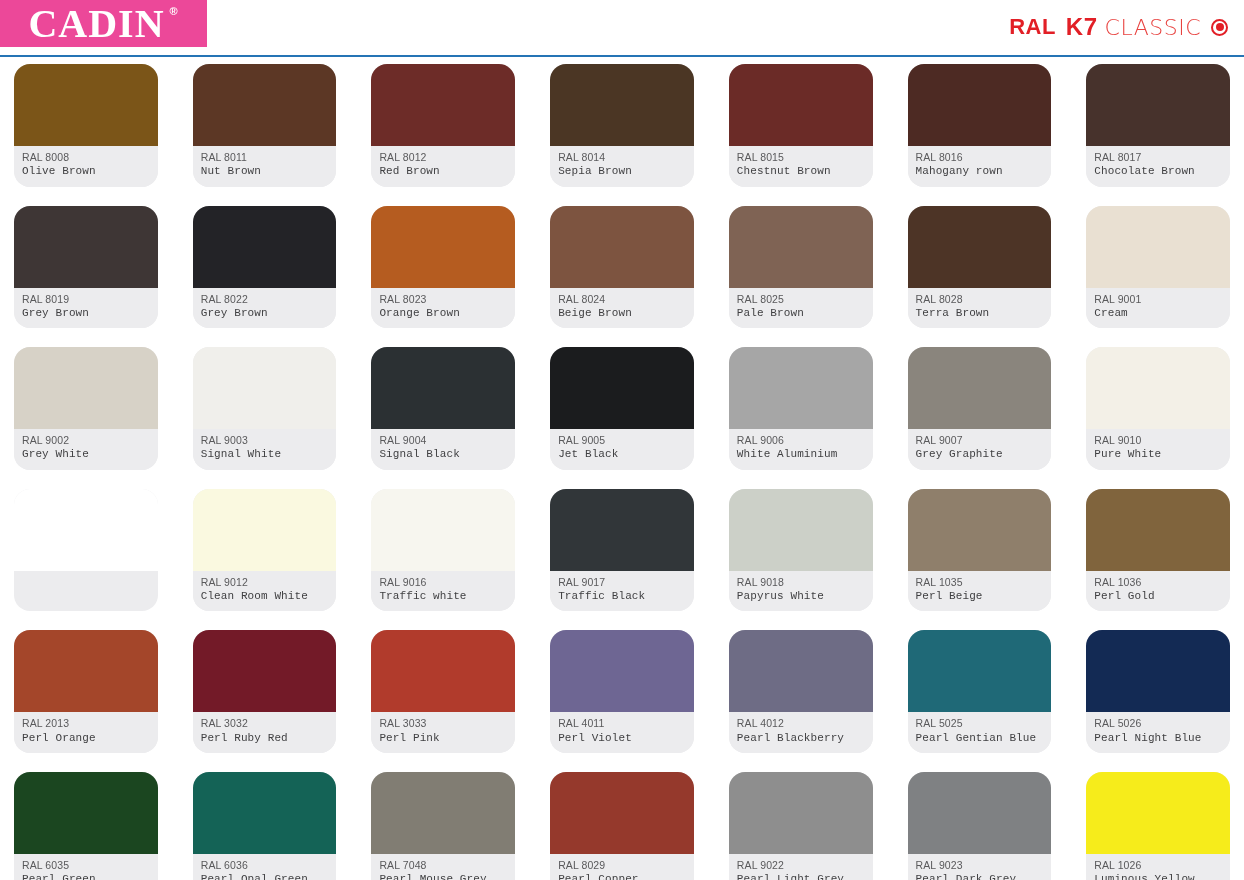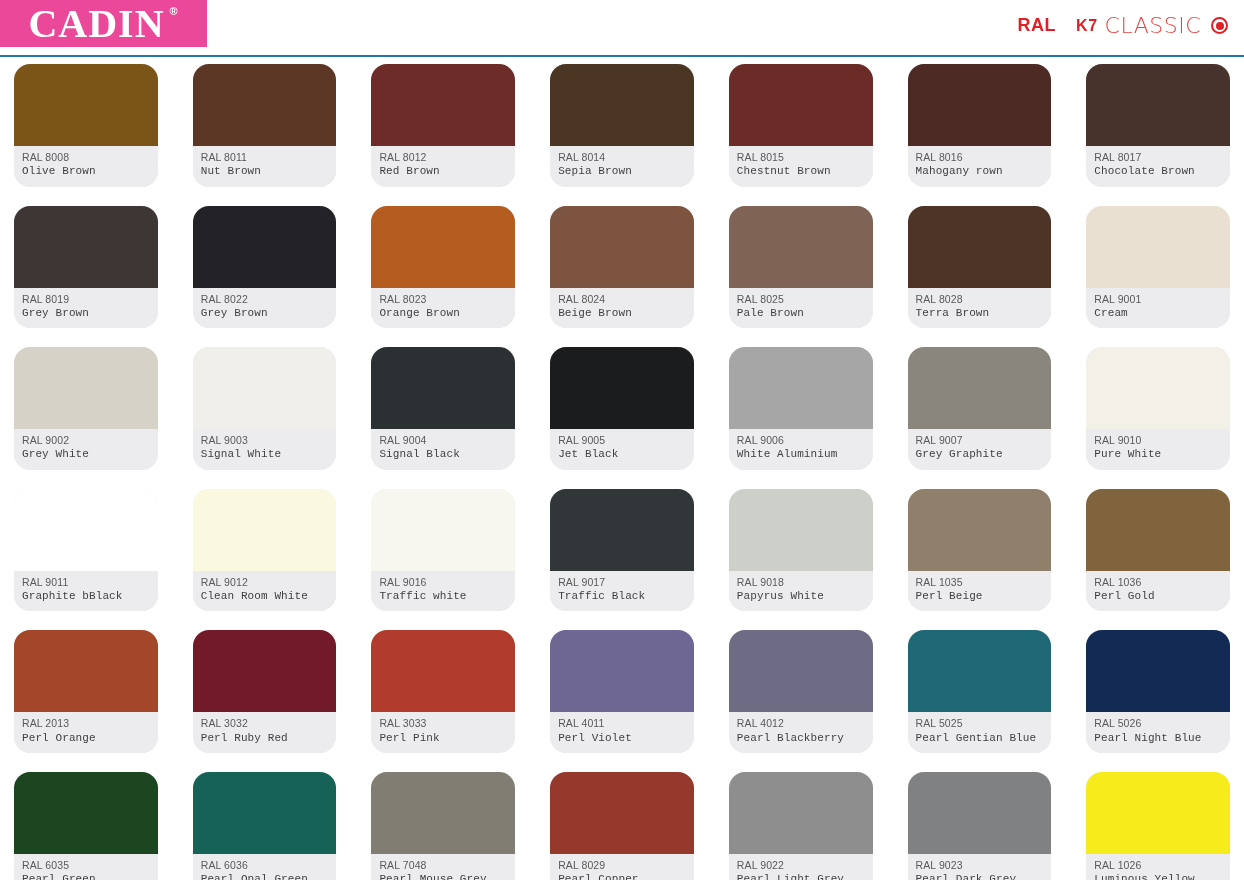--- a/index.html
+++ b/index.html
@@ -57,31 +57,31 @@
   .header-right {
     position: absolute;
     right: 16px;
     top: 13px;
     display: flex;
     align-items: center;
     gap: 7px;
     white-space: nowrap;
   }
   .ral-bold {
-    font-size: 18px;
+    font-size: 22px;
     font-weight: bold;
     color: #e21f26;
     letter-spacing: 0.5px;
   }
   .ral-k7 {
-    font-size: 16px;
+    font-size: 24px;
     font-weight: bold;
     color: #e21f26;
     letter-spacing: 0.5px;
-    margin-left: 13px;
+    margin-left: 3px;
   }
   .ral-classic {
     font-size: 22px;
     font-weight: 300;
     color: #e8423f;
     letter-spacing: 0.5px;
     font-family: "DejaVu Sans", sans-serif;
   }
   .ral-dot {
     width: 17px;
@@ -336,24 +336,20 @@
         <div class="swatch-color" style="background: rgb(243, 240, 231);"></div>
         <div class="swatch-label">
           <div class="swatch-code">RAL 9010</div>
           <div class="swatch-name">Pure White</div>
         </div>
       </div>
     </div>
     <div class="row">
       <div class="swatch-card">
         <div class="swatch-color blank" style="background: rgb(255, 255, 255);"></div>
-        <div class="swatch-label">
-          <div class="swatch-code">RAL 9011</div>
-          <div class="swatch-name">Graphite bBlack</div>
-        </div>
       </div>
       <div class="swatch-card">
         <div class="swatch-color" style="background: rgb(250, 249, 224);"></div>
         <div class="swatch-label">
           <div class="swatch-code">RAL 9012</div>
           <div class="swatch-name">Clean Room White</div>
         </div>
       </div>
       <div class="swatch-card">
         <div class="swatch-color" style="background: rgb(247, 246, 239);"></div>

